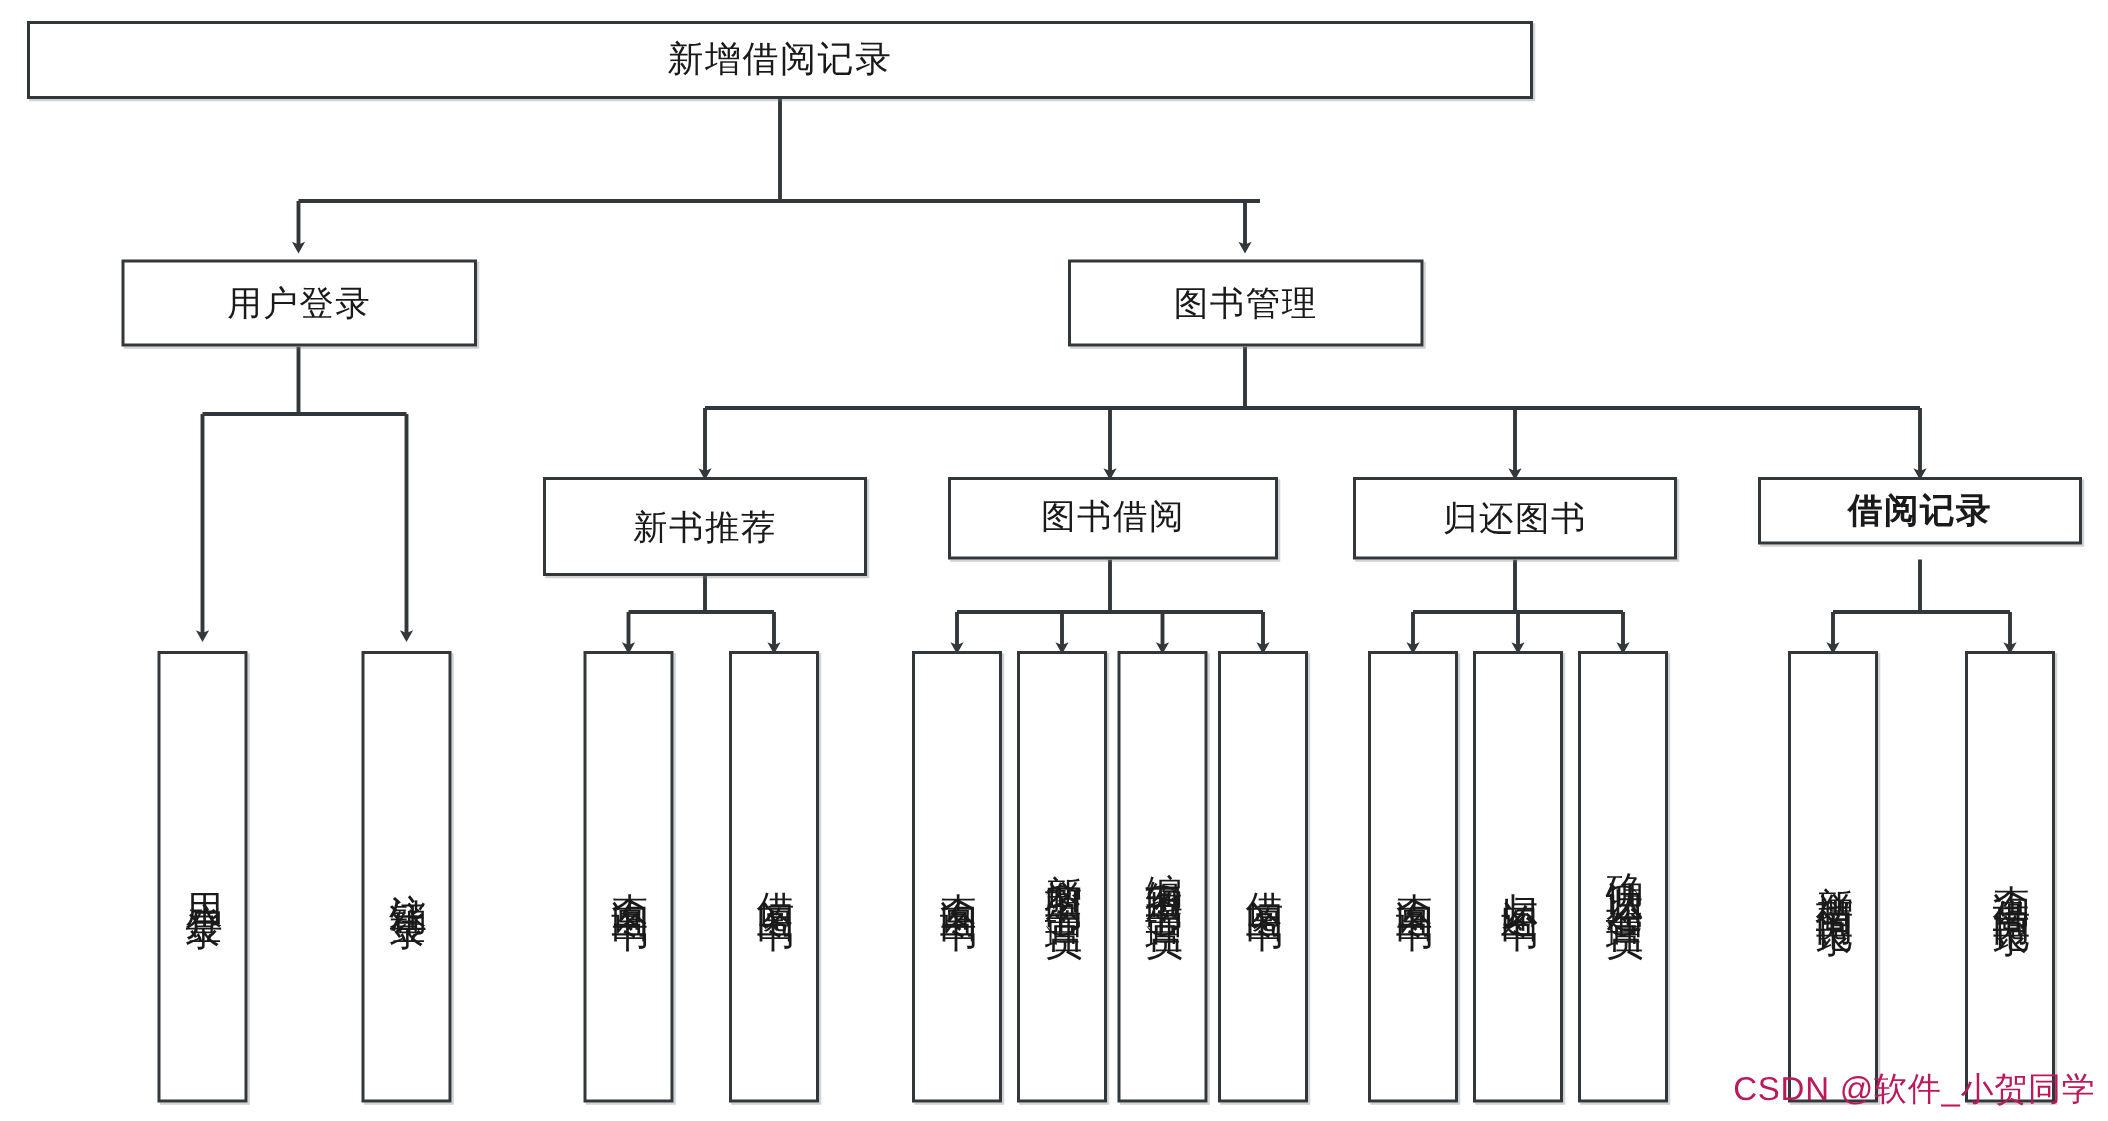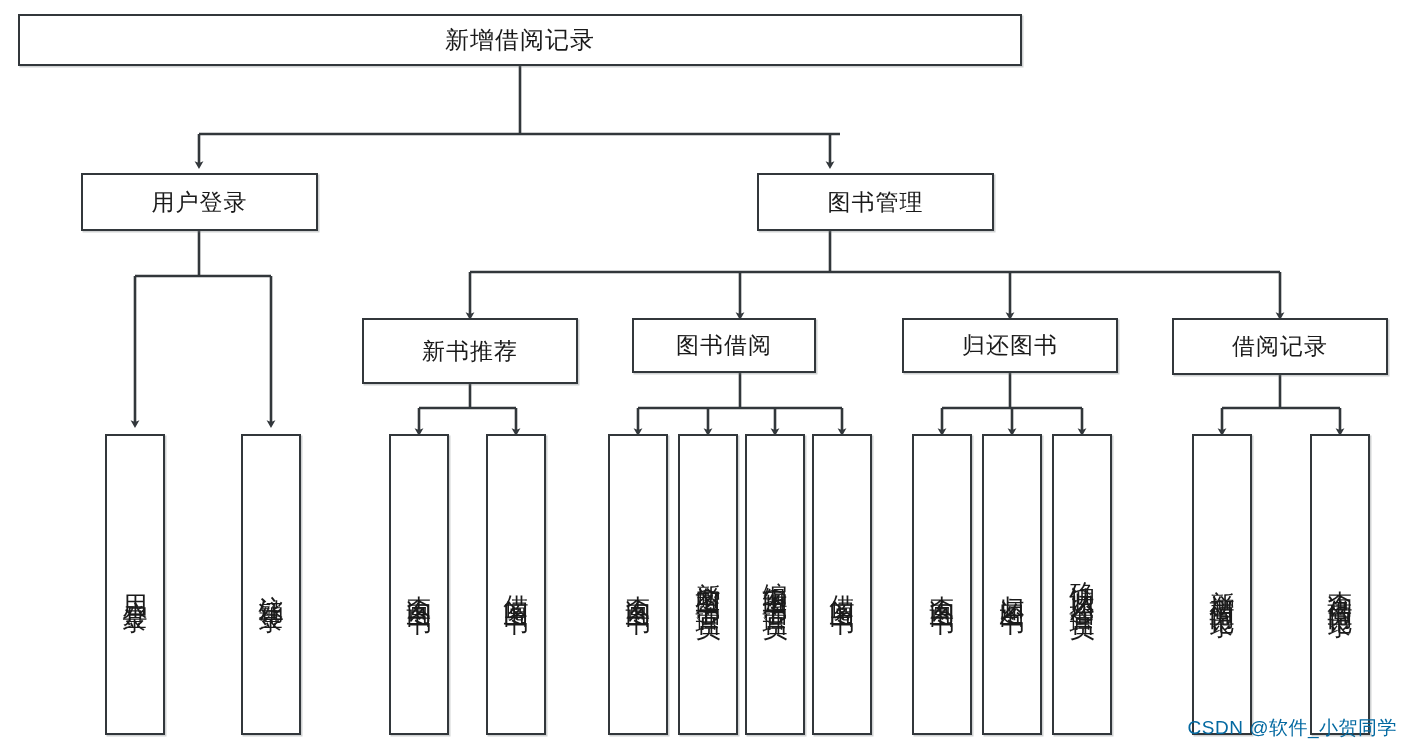--- a/index.html
+++ b/index.html
@@ -52,22 +52,22 @@
     text-orientation: upright;
     font-size: 25px;
     letter-spacing: 5px;
     line-height: 1.0;
     white-space: nowrap;
   }
   #watermark {
     position: absolute;
     right: 8px;
     bottom: 6px;
-    font-size: 19px;
-    color: #0369a1;
+    font-size: 22px;
+    color: #be185d;
     letter-spacing: 0.5px;
     user-select: none;
   }
 </style>
 </head>
 <body>
 
 <div id="canvas">
 
   <svg id="wires" viewBox="0 0 1405 747">
@@ -120,34 +120,34 @@
     </g>
   </svg>
 
   <div class="node root" style="left:18px; top:14px; width:1004px; height:52px;">
     <span class="lbl">新增借阅记录</span>
   </div>
 
   <div class="node" style="left:81px; top:173px; width:237px; height:58px;">
     <span class="lbl">用户登录</span>
   </div>
-  <div class="node" style="left:712px; top:173px; width:237px; height:58px;margin-left:45px;">
+  <div class="node" style="left:712px; top:173px; width:237px; height:58px;">
     <span class="lbl">图书管理</span>
   </div>
 
   <div class="node" style="left:362px; top:318px; width:216px; height:66px;">
     <span class="lbl">新书推荐</span>
   </div>
-  <div class="node" style="left:632px; top:318px; width:184px; height:55px;">
+  <div class="node" style="left:632px; top:318px; width:220px; height:55px;font-family:Liberation Serif, serif;">
     <span class="lbl">图书借阅</span>
   </div>
   <div class="node" style="left:902px; top:318px; width:216px; height:55px;">
     <span class="lbl">归还图书</span>
   </div>
-  <div class="node" style="left:1172px; top:318px; width:216px; height:57px;">
+  <div class="node" style="left:1172px; top:318px; width:216px; height:45px;font-weight:bold;">
     <span class="lbl">借阅记录</span>
   </div>
 
   <div class="node vert" style="left:105px; top:434px; width:60px; height:301px;">
     <span class="lbl">用户登录</span>
   </div>
   <div class="node vert" style="left:241px; top:434px; width:60px; height:301px;">
     <span class="lbl">注销登录</span>
   </div>
 

